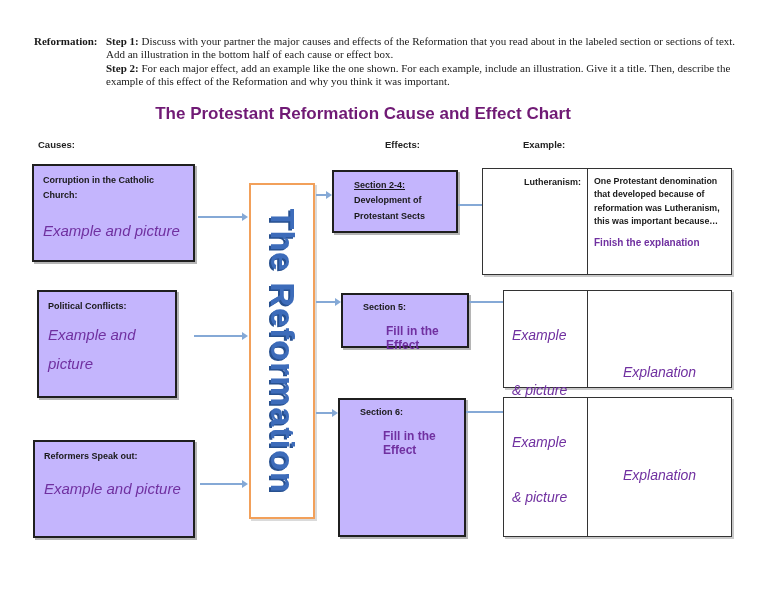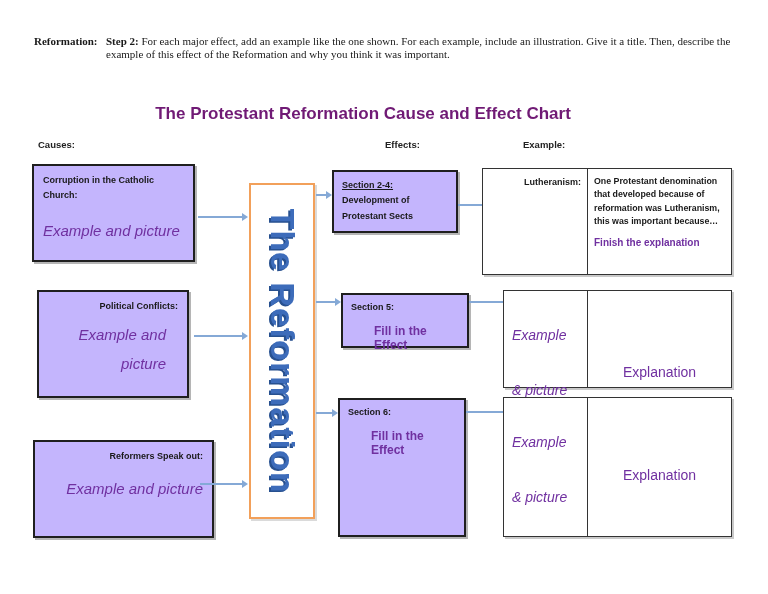--- a/index.html
+++ b/index.html
@@ -55,77 +55,78 @@
   }
   .vertical-text{
     position:absolute;left:50%;top:50%;
     transform:translate(-50%,-50%) rotate(90deg);
     white-space:nowrap;
     font-size:34px;font-weight:700;letter-spacing:1px;
     color:var(--reformation-blue);
     text-shadow:1.5px 1.5px 0 #27508F;
   }
   
-  .effect{padding:6px 8px;}
+  .effect{padding:6px 20px;}
   .underlined{text-decoration:underline;}
   .fill-effect{
     color:var(--purple);font-size:12px;font-weight:600;margin-top:9px;margin-left:23px;
   }
   
   .split-table{
     position:absolute;background:#fff;border:1.5px solid #333;
     box-shadow:2px 2px 0 rgba(120,120,120,0.4);
     display:flex;
   }
   .split-table .cell-left{border-right:1.5px solid #333;flex:none;}
   .split-table .cell-right{flex:1;}
   .luth-left{width:105px;padding:6px 6px;text-align:right;}
   .luth-right{padding:6px 4px 6px 6px;}
   .luth-text{font-size:8.8px;font-weight:700;line-height:1.52;color:#191919;}
   .finish{color:var(--purple);font-size:10px;font-weight:600;margin-top:9px;}
   .ex-left{width:84px;padding:5px 8px;}
   .ex-line{display:block;color:var(--purple);font-style:italic;font-size:14px;line-height:31px;margin-top:24px;}
-  .explanation{color:var(--purple);font-size:14px;}
+  .explanation{color:var(--purple);font-style:italic;font-size:14px;}
   .ex-right-bottom{display:flex;align-items:flex-end;justify-content:center;padding-bottom:7px;}
   .ex-right-mid{display:flex;align-items:center;justify-content:center;padding-top:16px;}
   
   .conn{position:absolute;height:2px;background:var(--arrow-blue);}
   .conn.arrow::after{
     content:'';position:absolute;right:-2px;top:50%;transform:translateY(-50%);
     border-left:6px solid var(--arrow-blue);
     border-top:4px solid transparent;border-bottom:4px solid transparent;
   }
 </style>
 </head>
 <body>
 
 <div class="page">
 
   <div class="dir-label">Reformation:</div>
   <div class="dir-steps">
+    <p><span class="lead">Step 1:</span> <span>Discuss with your partner the major causes and effects of the Reformation that you read about in the labeled section or sections of text. Add an illustration in the bottom half of each cause or effect box.</span></p>
     <p><span class="lead">Step 2:</span> <span>For each major effect, add an example like the one shown. For each example, include an illustration. Give it a title. Then, describe the example of this effect of the Reformation and why you think it was important.</span></p>
   </div>
 
   <div class="title">The Protestant Reformation Cause and Effect Chart</div>
 
   <div class="col-label causes">Causes:</div>
   <div class="col-label effects">Effects:</div>
   <div class="col-label examples">Example:</div>
 
   <div class="box cause" style="left:32px;top:164px;width:163px;height:98px;">
     <div class="box-head">Corruption in the Catholic Church:</div>
     <div class="ph" style="margin-top:13px;">Example and picture</div>
   </div>
 
-  <div class="box cause" style="left:37px;top:290px;width:152px;height:108px;text-align:right;">
+  <div class="box cause" style="left:37px;top:290px;width:140px;height:108px;">
     <div class="box-head">Political Conflicts:</div>
     <div class="ph ph-narrow" style="margin-top:7px;">Example and picture</div>
   </div>
 
-  <div class="box cause" style="left:33px;top:440px;width:181px;height:98px;text-align:right;">
+  <div class="box cause" style="left:33px;top:440px;width:162px;height:98px;">
     <div class="box-head">Reformers Speak out:</div>
     <div class="ph" style="margin-top:11px;">Example and picture</div>
   </div>
 
   <div class="center-box">
     <span class="vertical-text">The Reformation</span>
   </div>
 
   <div class="box effect" style="left:332px;top:170px;width:126px;height:63px;">
     <div class="box-head"><span class="underlined">Section 2-4:</span></div>

